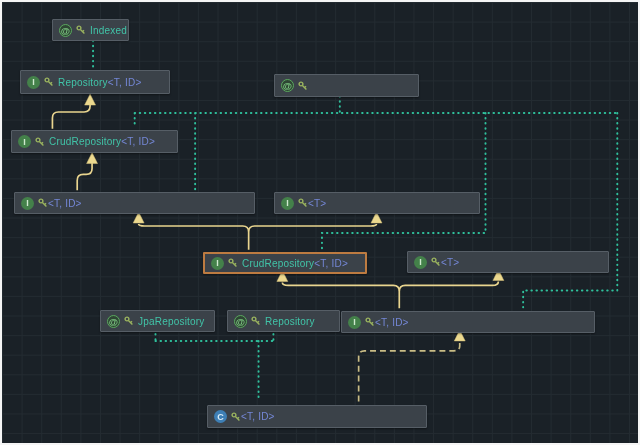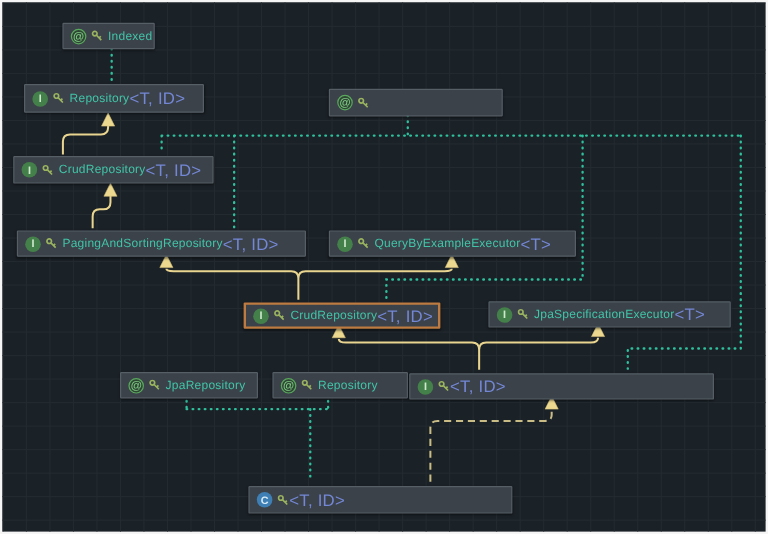--- a/index.html
+++ b/index.html
@@ -13,21 +13,21 @@
   svg.edges{position:absolute;left:0;top:0;width:100%;height:100%;}
   .edge-extends{fill:none;stroke:#e9d58f;stroke-width:1.7;}
   .edge-implements{fill:none;stroke:#c9bc85;stroke-width:1.7;stroke-dasharray:6 4;}
   .edge-annotation{fill:none;stroke:#2fc09c;stroke-width:2;stroke-dasharray:0.5 4.6;stroke-linecap:round;}
   .arrow{fill:#ecd98f;stroke:#d8c37c;stroke-width:0.5;}
   .node{position:absolute;display:flex;align-items:center;box-sizing:border-box;
     background:#3b4249;border:1px solid #565e66;border-radius:1px;
     padding:0 6px;gap:4px;cursor:default;box-shadow:0 1px 2px rgba(0,0,0,.4);}
   .node.selected{border:2px solid #bd7b41;}
   .node .lbl{color:#41c4a8;font-size:10px;letter-spacing:.2px;white-space:nowrap;}
-  .node .gen{color:#7487d6;font-size:14px;letter-spacing:.2px;white-space:nowrap;}
+  .node .gen{color:#7487d6;font-size:10px;letter-spacing:.2px;white-space:nowrap;}
   .badge{display:inline-flex;align-items:center;justify-content:center;
     width:13px;height:13px;border-radius:50%;font-size:9px;font-weight:bold;flex:0 0 auto;}
   .badge.interface{background:#44814a;color:#cfe9cf;}
   .badge.annotation{background:#2e4634;color:#7ec983;border:1px solid #5aa85e;box-sizing:border-box;font-size:9.5px;}
   .badge.class{background:#3e7fb5;color:#d9ecf7;}
   .keyicon{flex:0 0 auto;display:inline-flex;}
 </style>
 </head>
 <body>
 
@@ -103,34 +103,32 @@
       <div class="node" style="left: 12px; top: 190px; width: 241px; height: 22px;">
         <span class="badge interface">I</span>
         <span class="keyicon">
           <svg width="10" height="10" viewBox="0 0 10 10">
             <g stroke="#9ab35f" stroke-width="1.4" fill="none">
               <circle cx="3" cy="3" r="1.9"></circle>
               <path d="M4.4 4.4 L8.4 8.4 M6.6 6.6 L8 5.2"></path>
             </g>
           </svg>
         </span>
-        <span class="lbl">PagingAndSortingRepository</span>
         <span class="gen" style="margin-left: -4px;">&lt;T, ID&gt;</span>
       </div>
       <div class="node" style="left: 272px; top: 190px; width: 206px; height: 22px;">
         <span class="badge interface">I</span>
         <span class="keyicon">
           <svg width="10" height="10" viewBox="0 0 10 10">
             <g stroke="#9ab35f" stroke-width="1.4" fill="none">
               <circle cx="3" cy="3" r="1.9"></circle>
               <path d="M4.4 4.4 L8.4 8.4 M6.6 6.6 L8 5.2"></path>
             </g>
           </svg>
         </span>
-        <span class="lbl">QueryByExampleExecutor</span>
         <span class="gen" style="margin-left: -4px;">&lt;T&gt;</span>
       </div>
       <div class="node selected" style="left: 201px; top: 250px; width: 164px; height: 22px;">
         <span class="badge interface">I</span>
         <span class="keyicon">
           <svg width="10" height="10" viewBox="0 0 10 10">
             <g stroke="#9ab35f" stroke-width="1.4" fill="none">
               <circle cx="3" cy="3" r="1.9"></circle>
               <path d="M4.4 4.4 L8.4 8.4 M6.6 6.6 L8 5.2"></path>
             </g>
@@ -142,21 +140,20 @@
       <div class="node" style="left: 405px; top: 249px; width: 202px; height: 22px;">
         <span class="badge interface">I</span>
         <span class="keyicon">
           <svg width="10" height="10" viewBox="0 0 10 10">
             <g stroke="#9ab35f" stroke-width="1.4" fill="none">
               <circle cx="3" cy="3" r="1.9"></circle>
               <path d="M4.4 4.4 L8.4 8.4 M6.6 6.6 L8 5.2"></path>
             </g>
           </svg>
         </span>
-        <span class="lbl">JpaSpecificationExecutor</span>
         <span class="gen" style="margin-left: -4px;">&lt;T&gt;</span>
       </div>
       <div class="node" style="left: 98px; top: 308px; width: 115px; height: 22px;">
         <span class="badge annotation">@</span>
         <span class="keyicon">
           <svg width="10" height="10" viewBox="0 0 10 10">
             <g stroke="#9ab35f" stroke-width="1.4" fill="none">
               <circle cx="3" cy="3" r="1.9"></circle>
               <path d="M4.4 4.4 L8.4 8.4 M6.6 6.6 L8 5.2"></path>
             </g>

